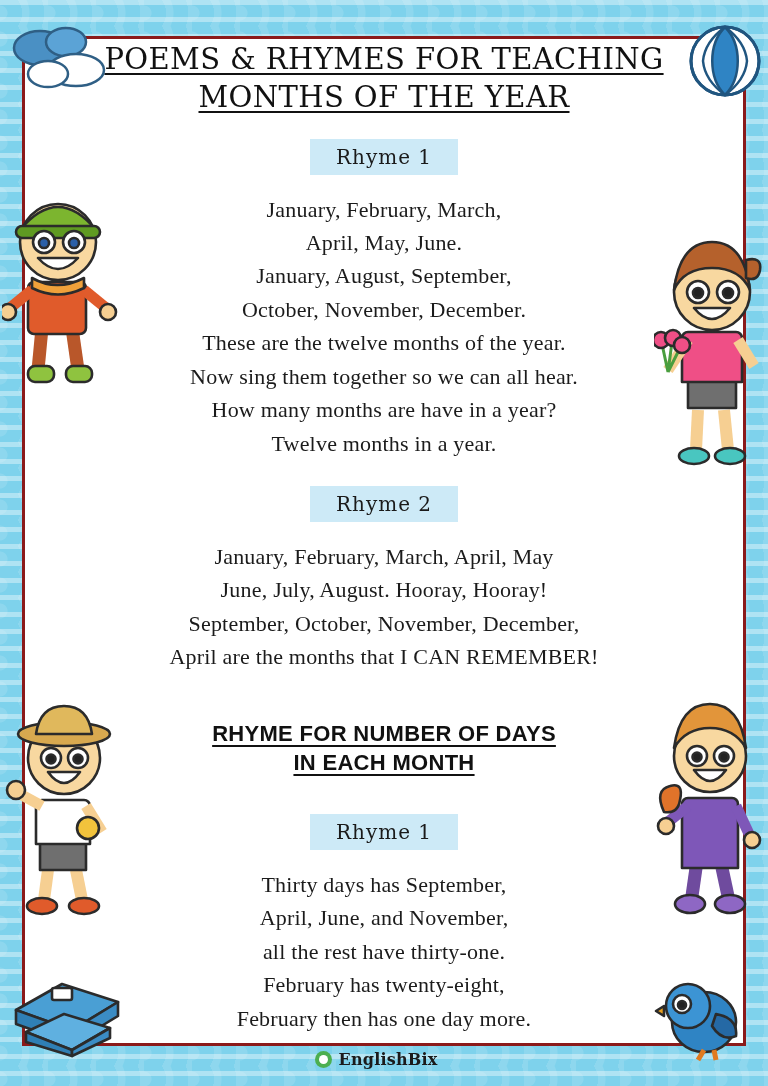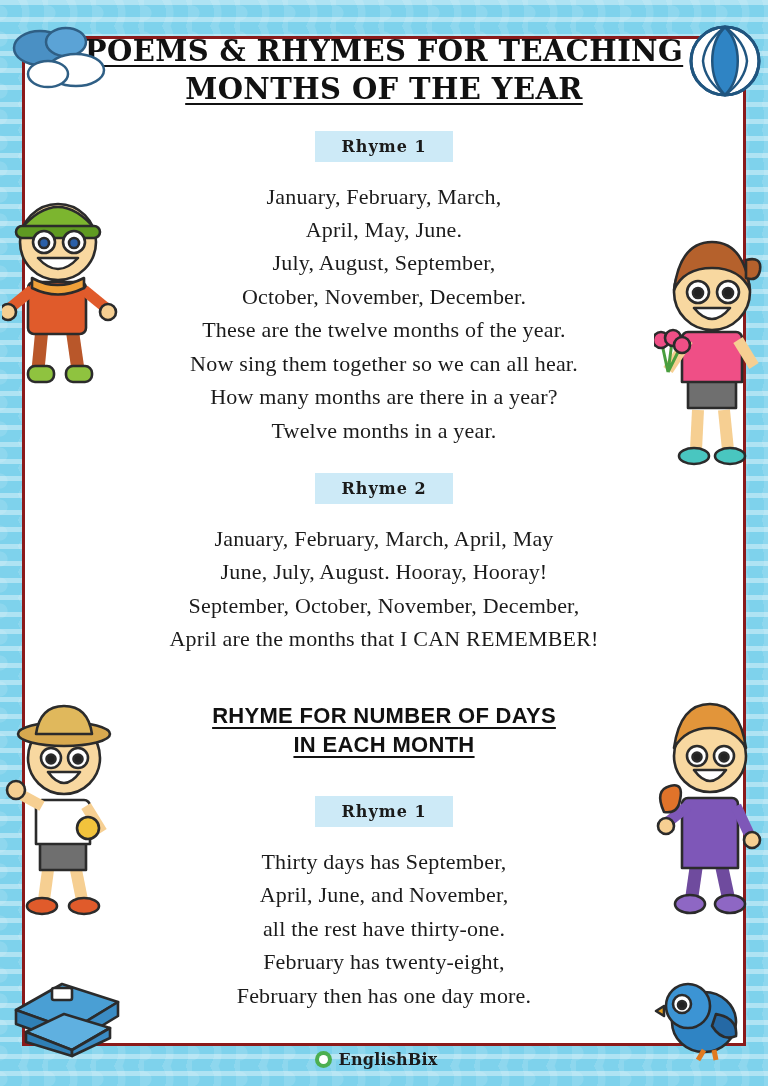--- a/index.html
+++ b/index.html
@@ -60,26 +60,26 @@
   
   .content {
     position: relative;
     z-index: 5;
     padding: 26px 60px 0 60px;
     text-align: center;
   }
 
   h1.title {
     font-family: "DejaVu Serif", serif;
-    font-weight: bold;
+    font-weight: normal;
     font-size: 29px;
     letter-spacing: 0.4px;
     line-height: 1.32;
     color: #111;
-    margin: 6px 0 0 0;
+    margin: 14px 0 0 0;
     text-transform: uppercase;
   }
   h1.title .l {
     display: block;
     text-decoration: underline;
     text-underline-offset: 4px;
     white-space: nowrap;
   }
 
   h2.section-title {
@@ -97,22 +97,22 @@
     text-decoration: underline;
     text-underline-offset: 4px;
     white-space: nowrap;
   }
 
   .rhyme-badge {
     display: inline-block;
     background: #cdeaf7;
     color: #1a1a1a;
     font-family: "DejaVu Serif", serif;
-    font-weight: bold;
-    font-size: 16px;
+    font-weight: normal;
+    font-size: 20px;
     letter-spacing: 1px;
     padding: 6px 26px;
   }
 
   .verse {
     font-family: "Liberation Serif", serif;
     font-size: 22px;
     line-height: 1.52;
     color: #1b1b1b;
     letter-spacing: 0.2px;
@@ -372,25 +372,25 @@
 
     <div class="sp-22"></div>
 
     <div class="rhyme-badge">Rhyme  1</div>
 
     <div class="sp-18"></div>
 
     <div class="verse">
       <span class="line">January, February, March,</span>
       <span class="line">April, May, June.</span>
-      <span class="line">July, August, September,</span>
+      <span class="line">January, August, September,</span>
       <span class="line">October, November, December.</span>
       <span class="line">These are the twelve months of the year.</span>
       <span class="line">Now sing them together so we can all hear.</span>
-      <span class="line">How many months are there in a year?</span>
+      <span class="line">How many months are have in a year?</span>
       <span class="line">Twelve months in a year.</span>
     </div>
 
     <div class="sp-26"></div>
 
     <div class="rhyme-badge">Rhyme  2</div>
 
     <div class="sp-18"></div>
 
     <div class="verse">

